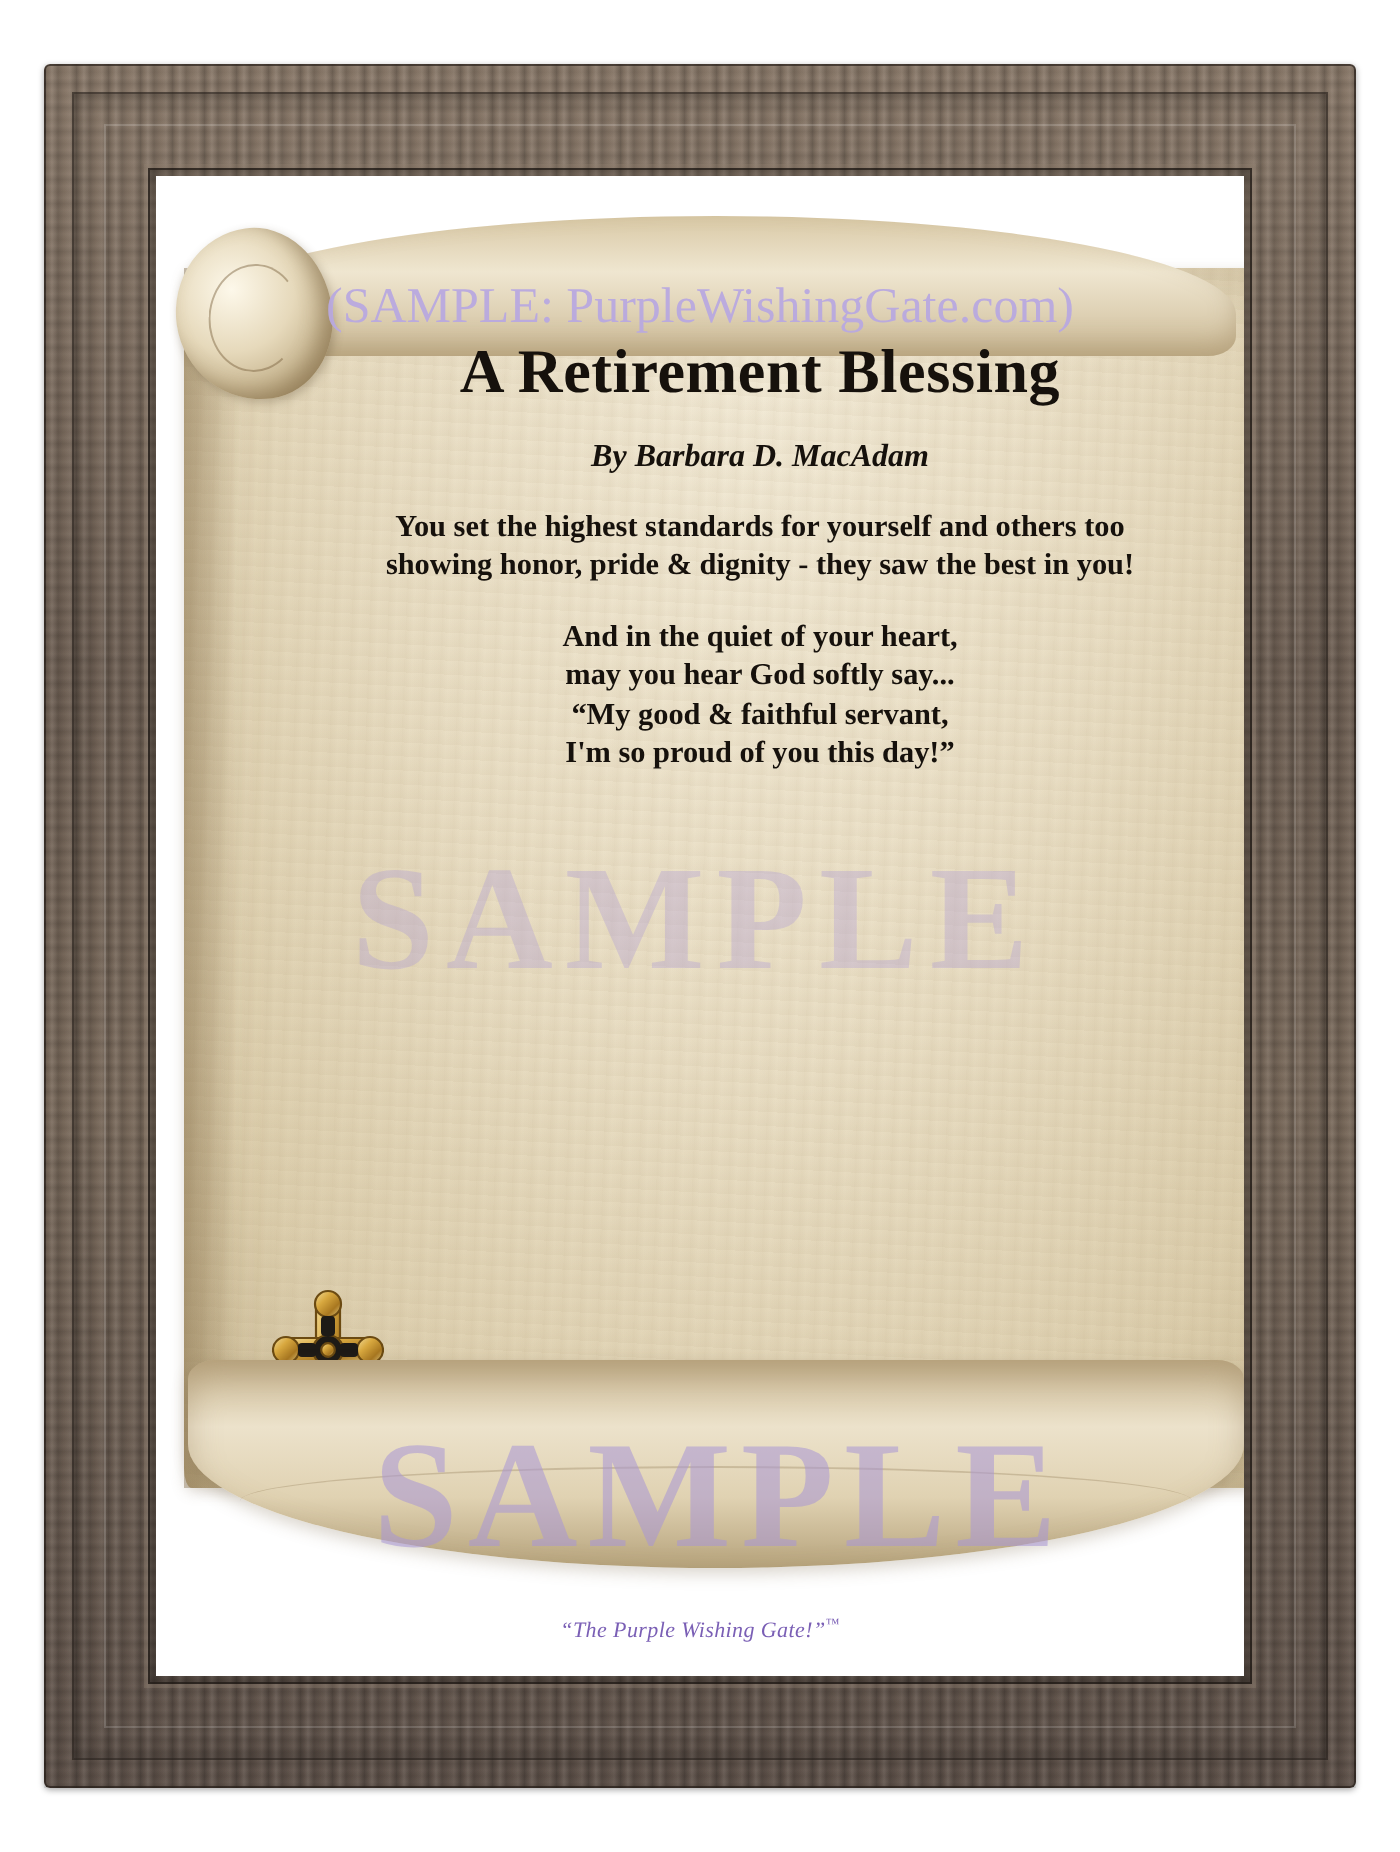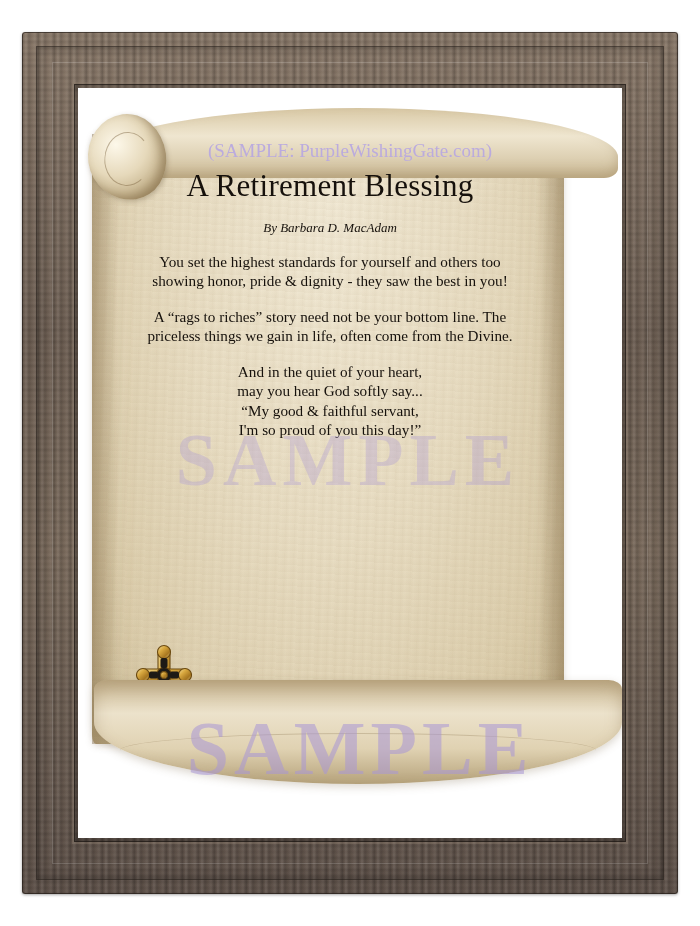--- a/index.html
+++ b/index.html
@@ -90,27 +90,28 @@
     bottom: 56px;
     background: #ffffff;
     overflow: hidden;
   }
 
   
   .scroll {
     position: absolute;
     left: 14px;
     top: 46px;
-    width: 472px;
+    width: 572px;
     height: 610px;
     background:
       radial-gradient(ellipse at 50% 10%, #f2ead6 0%, #e9dec4 45%, #ddcfae 80%, #cbbb96 100%);
     box-shadow: inset 0 0 40px rgba(150,125,85,0.35),
                 0 2px 7px rgba(120,100,70,0.25);
     border-radius: 4px / 10px;
+    font-weight: bold;
   }
   .scroll-tex {
     position: absolute;
     inset: 0;
     background:
       repeating-linear-gradient(92deg, rgba(160,135,95,0.07) 0px, rgba(255,255,255,0) 4px, rgba(160,135,95,0.05) 9px),
       repeating-linear-gradient(3deg, rgba(140,115,75,0.05) 0px, rgba(255,255,255,0) 7px);
     pointer-events: none;
   }
   .scroll-edge-l, .scroll-edge-r {
@@ -187,21 +188,21 @@
   }
   .poem-title {
     font-family: "Liberation Serif", serif;
     font-size: 31px;
     letter-spacing: .3px;
     margin-bottom: 16px;
   }
   .poem-author {
     font-family: "Liberation Serif", serif;
     font-style: italic;
-    font-size: 13px;
+    font-size: 16px;
     margin-bottom: 16px;
   }
   .stanza {
     font-size: 15.2px;
     line-height: 1.28;
     margin: 0 0 16px 0;
     white-space: pre-line;
   }
   .stanza:last-child { margin-bottom: 0; }
 
@@ -241,21 +242,21 @@
   }
   .brand-line sup { font-size: 7px; }
 
   
   .wm-url {
     position: absolute;
     left: 0; right: 0;
     top: 52px;
     text-align: center;
     font-family: "Liberation Serif", serif;
-    font-size: 19px;
+    font-size: 25px;
     color: #b9a9e0;
     opacity: .95;
     pointer-events: none;
     white-space: nowrap;
   }
   .wm-sample-big {
     position: absolute;
     left: -18px;
     bottom: 46px;
     width: 600px;
@@ -304,22 +305,20 @@
       <div class="curl-knob">
         <div class="curl-knob-line"></div>
       </div>
 
       <div class="poem">
         <div class="poem-title">A Retirement Blessing</div>
         <div class="poem-author">By Barbara D. MacAdam</div>
 
         <p class="stanza">You set the highest standards for yourself and others too
 showing honor, pride &amp; dignity - they saw the best in you!</p>
-        <p class="stanza">A “rags to riches” story need not be your bottom line. The
-priceless things we gain in life, often come from the Divine.</p>
         <p class="stanza">And in the quiet of your heart,
 may you hear God softly say...
 “My good &amp; faithful servant,
 I'm so proud of you this day!”</p>
       </div>
 
       <div class="cross">
         <svg width="56" height="84" viewBox="0 0 56 84">
           <defs>
             <linearGradient id="gold" x1="0" y1="0" x2="1" y2="1">
@@ -346,19 +345,22 @@
         </svg>
       </div>
 
       <div class="signature">B.D. MacAdam</div>
 
       <div class="curl-bottom">
         <div class="curl-bottom-lip"></div>
       </div>
     </div>
 
+    <div class="brand-line">
+      <span>“The Purple Wishing Gate!”</span><sup>™</sup>
+    </div>
 
     <div class="wm-sample-mid">SAMPLE</div>
     <div class="wm-url">(SAMPLE: PurpleWishingGate.com)</div>
     <div class="wm-sample-big">SAMPLE</div>
 
   </div>
 </div>
 
 </body></html>

